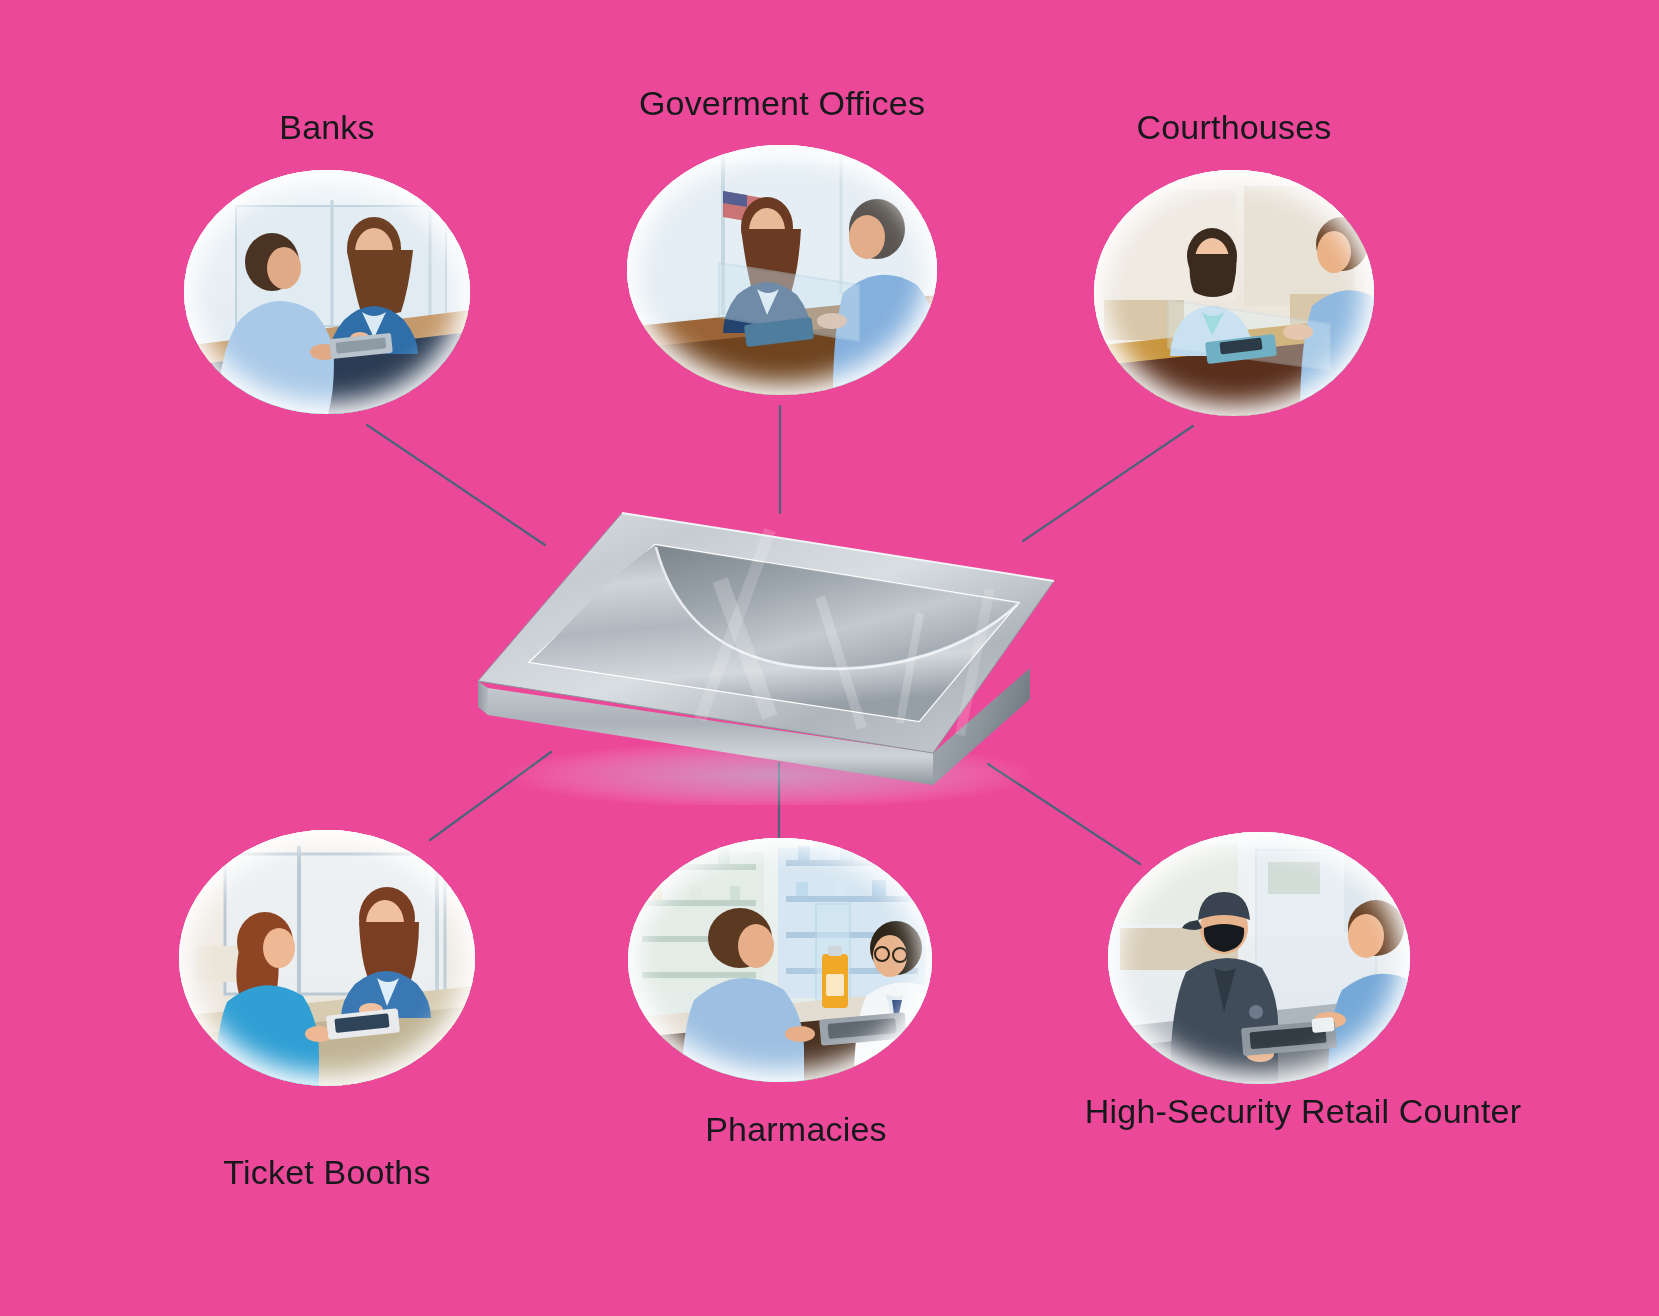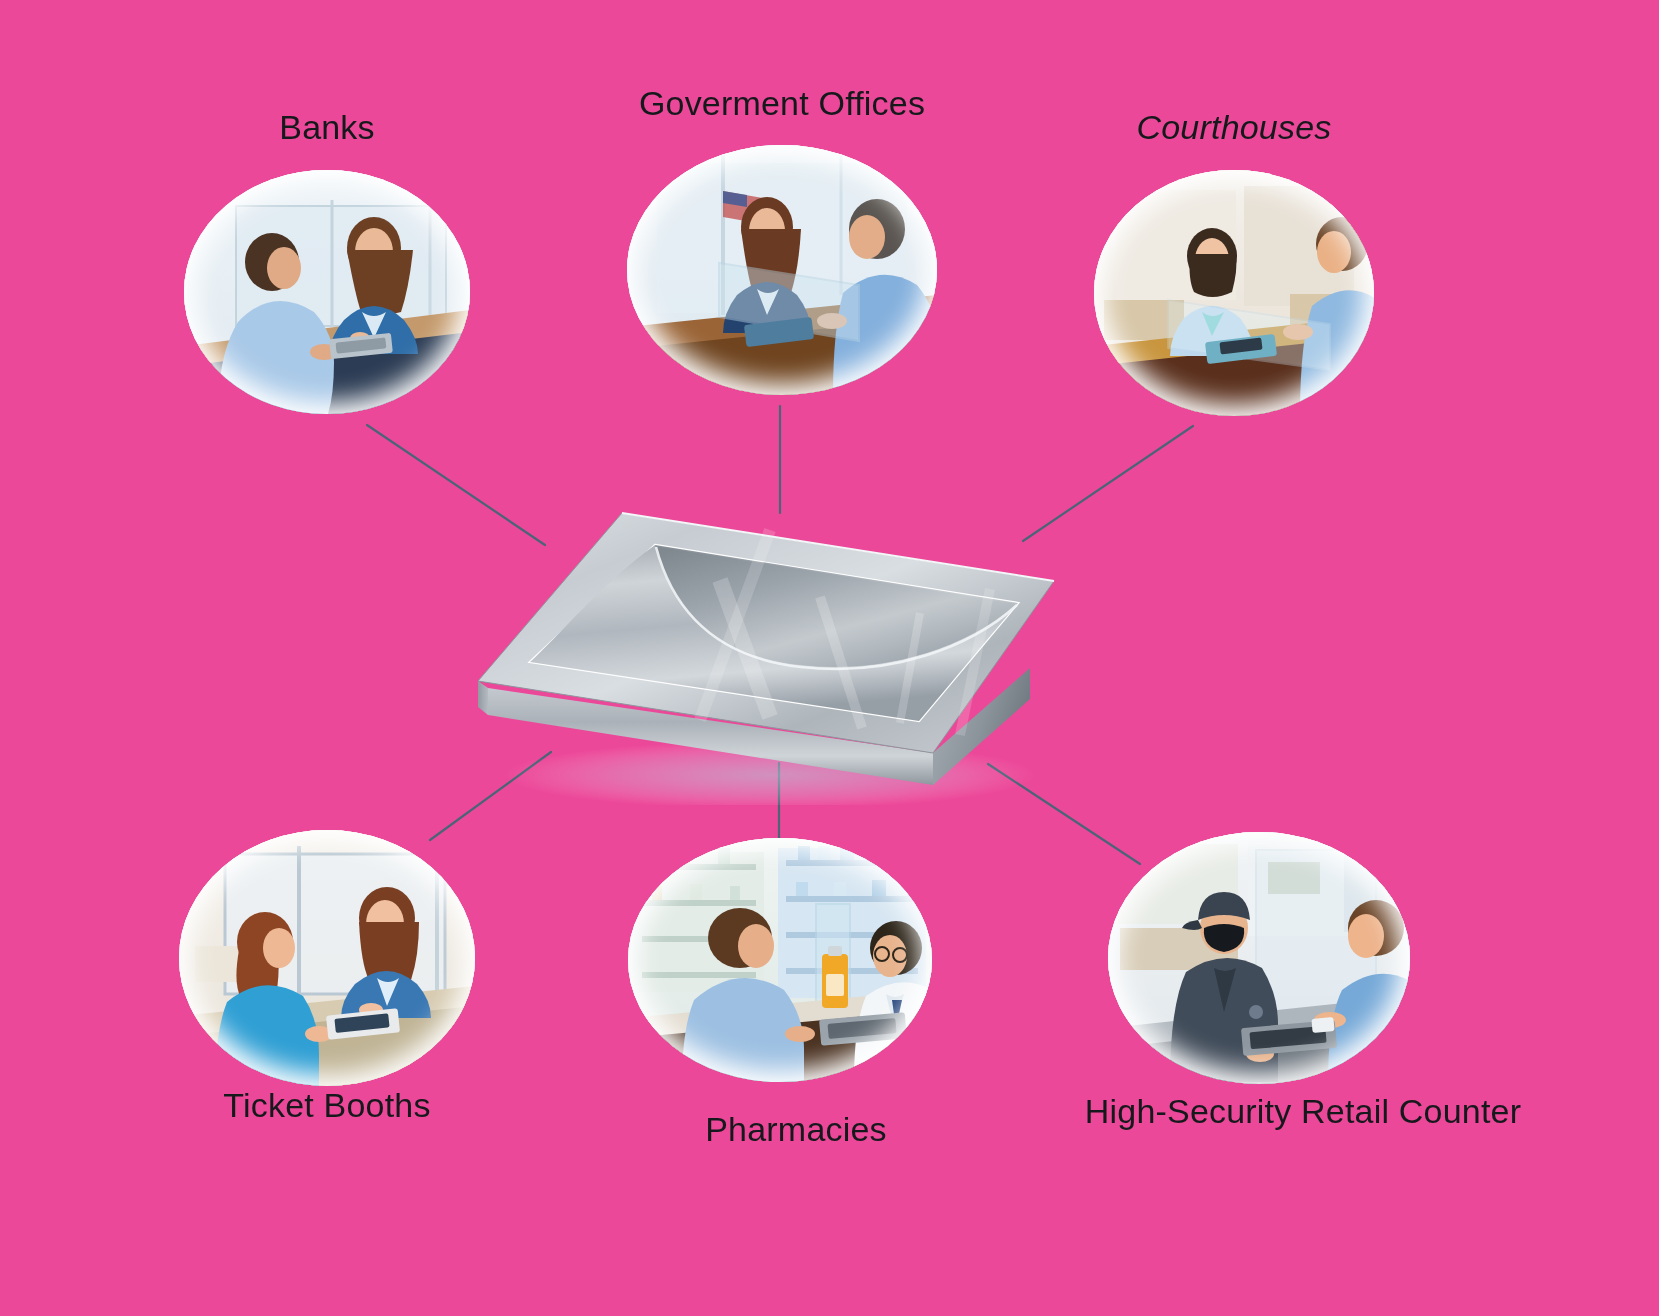--- a/index.html
+++ b/index.html
@@ -288,21 +288,21 @@
         <path d="M218 136 q34 -28 66 -6 l0 116 l-78 0 q0 -74 12 -110 z" fill="#8fb9e0"></path>
         <ellipse cx="204" cy="162" rx="15" ry="8" fill="#eab186"></ellipse>
 
         <path d="M74 130 L236 154 L236 200 L74 178 Z" fill="#dfeff7" opacity="0.35" stroke="#c5dbe8" stroke-width="1.6"></path>
 
         <rect x="112" y="168" width="70" height="22" rx="3" fill="#6fb0c4" transform="rotate(-7 147 179)"></rect>
         <rect x="126" y="170" width="42" height="12" rx="2" fill="#2d3b48" transform="rotate(-7 147 176)"></rect>
       </svg>
     </div>
   </div>
-  <div class="node-label" style="left:1234px; top:108px;font-style:italic;">Courthouses</div>
+  <div class="node-label" style="left:1234px; top:108px;">Courthouses</div>
 
   <div class="node" style="left:179px; top:830px; width:296px; height:256px;">
     <div class="oval">
       <svg class="scene" viewBox="0 0 296 256" preserveAspectRatio="xMidYMid slice">
         <defs>
           <linearGradient id="tbBg" x1="0" y1="0" x2="0" y2="1">
             <stop offset="0%" stop-color="#f6f3ee"></stop>
               <stop offset="100%" stop-color="#e7e1d6"></stop>
           </linearGradient>
         </defs>
@@ -328,21 +328,21 @@
         <path d="M60 120 q-6 34 2 48 q18 8 34 2 q6 -28 2 -50 z" fill="#8e4524"></path>
         <ellipse cx="100" cy="118" rx="16" ry="20" fill="#eeb894"></ellipse>
         <path d="M48 172 q36 -30 76 -6 q16 24 16 58 l0 34 l-104 0 q0 -56 12 -86 z" fill="#2f9fd4"></path>
         <ellipse cx="140" cy="204" rx="14" ry="8" fill="#eeb894"></ellipse>
 
         <rect x="148" y="182" width="72" height="24" rx="3" fill="#e8eaec" transform="rotate(-6 184 194)"></rect>
         <rect x="156" y="186" width="54" height="14" rx="2" fill="#2f4458" transform="rotate(-6 184 193)"></rect>
       </svg>
     </div>
   </div>
-  <div class="node-label" style="left:327px; top:1086px;">Ticket Booths</div>
+  <div class="node-label" style="left:327px; top:1153px;">Ticket Booths</div>
 
   <div class="node" style="left:628px; top:838px; width:304px; height:244px;">
     <div class="oval">
       <svg class="scene" viewBox="0 0 304 244" preserveAspectRatio="xMidYMid slice">
         <defs>
           <linearGradient id="phBg" x1="0" y1="0" x2="0" y2="1">
             <stop offset="0%" stop-color="#eef4f2"></stop>
               <stop offset="100%" stop-color="#dfe9e6"></stop>
           </linearGradient>
         </defs>

